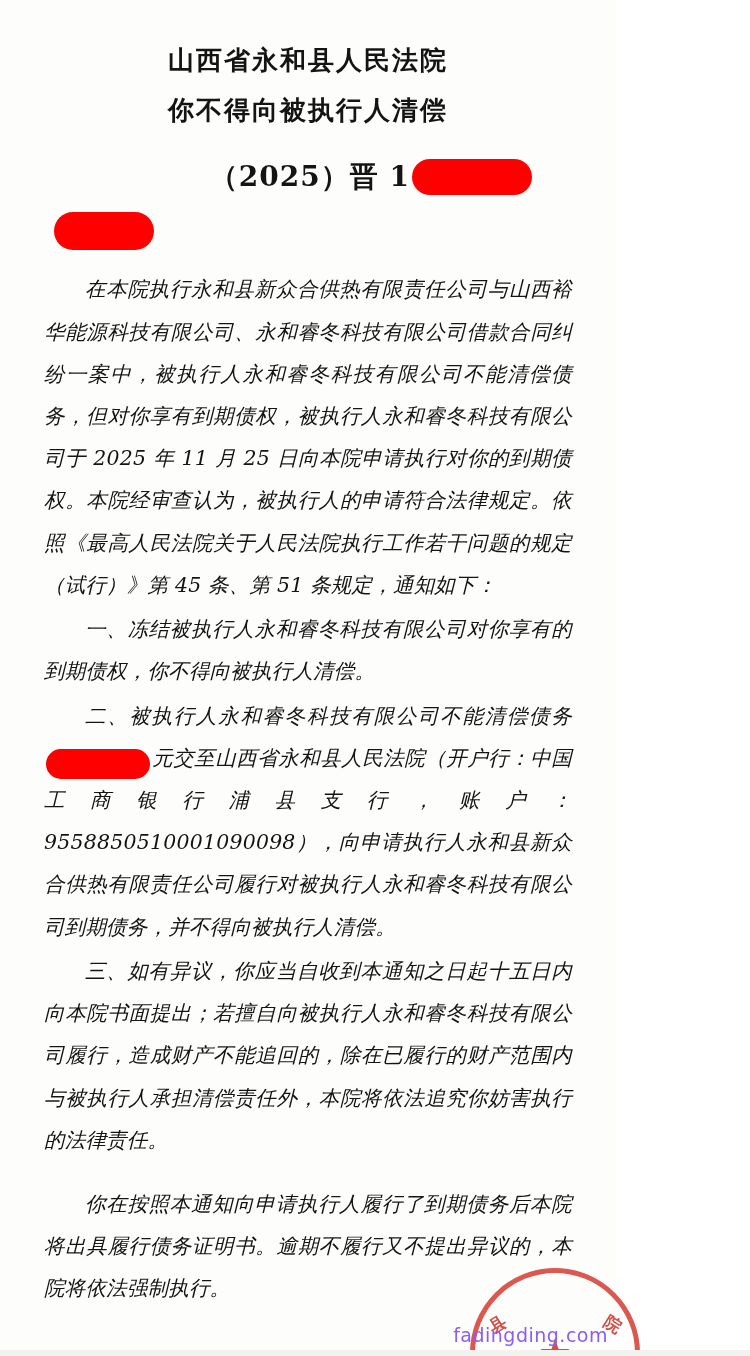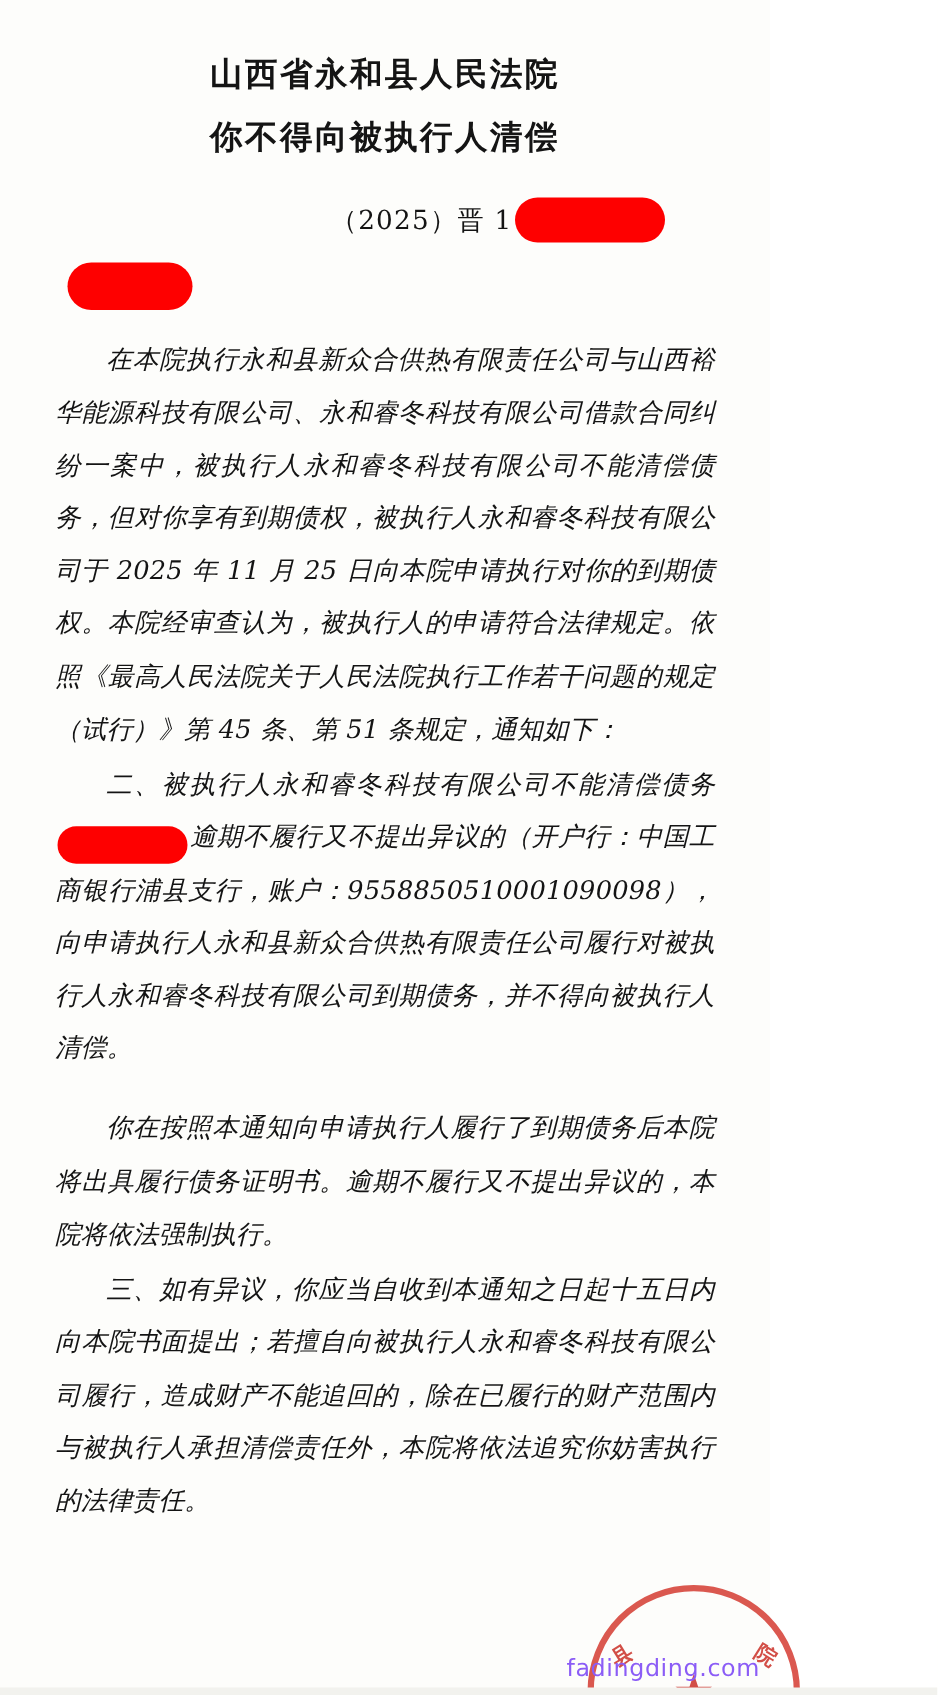--- a/index.html
+++ b/index.html
@@ -41,22 +41,23 @@
     line-height: 1.7;
     margin-top: 6px;
     font-family: "DejaVu Sans", "Liberation Sans", sans-serif;
   }
   .case-no-row {
     margin-top: 26px;
     display: flex;
     justify-content: flex-end;
     align-items: center;
     padding-right: 40px;
-    font-size: 21px;
+    font-size: 28px;
     letter-spacing: 1px;
+    font-weight: bold;
   }
   .redaction {
     display: inline-block;
     background: #fe0000;
     border-radius: 22px;
     vertical-align: middle;
   }
   .redact-case {
     width: 120px;
     height: 36px;
@@ -171,26 +172,27 @@
   </div>
 
   <div class="redact-left-row">
     <span class="redaction redact-left"></span>
   </div>
 
   <div class="body-text">
 
     <p class="para">在本院执行永和县新众合供热有限责任公司与山西裕华能源科技有限公司、永和睿冬科技有限公司借款合同纠纷一案中，被执行人永和睿冬科技有限公司不能清偿债务，但对你享有到期债权，被执行人永和睿冬科技有限公司于 2025 年 11 月 25 日向本院申请执行对你的到期债权。本院经审查认为，被执行人的申请符合法律规定。依照《最高人民法院关于人民法院执行工作若干问题的规定（试行）》第 45 条、第 51 条规定，通知如下：</p>
 
-
-    <p class="para"><span>二、被执行人永和睿冬科技有限公司不能清偿债务</span><span class="redaction redact-inline"></span><span>逾期不履行又不提出异议的（开户行：中国工商银行浦县支行，账户：9558850510001090098），向申请执行人永和县新众合供热有限责任公司履行对被执行人永和睿冬科技有限公司到期债务，并不得向被执行人清偿。</span></p>
+    <p class="para">一、冻结被执行人永和睿冬科技有限公司对你享有的到期债权，你不得向被执行人清偿。</p>
+
+    <p class="para"><span>二、被执行人永和睿冬科技有限公司不能清偿债务</span><span class="redaction redact-inline"></span><span>元交至山西省永和县人民法院（开户行：中国工商银行浦县支行，账户：9558850510001090098），向申请执行人永和县新众合供热有限责任公司履行对被执行人永和睿冬科技有限公司到期债务，并不得向被执行人清偿。</span></p>
+
+    <p class="para">三、如有异议，你应当自收到本通知之日起十五日内向本院书面提出；若擅自向被执行人永和睿冬科技有限公司履行，造成财产不能追回的，除在已履行的财产范围内与被执行人承担清偿责任外，本院将依法追究你妨害执行的法律责任。</p>
 
     <p class="para para-gap">你在按照本通知向申请执行人履行了到期债务后本院将出具履行债务证明书。逾期不履行又不提出异议的，本院将依法强制执行。</p>
-
-    <p class="para">三、如有异议，你应当自收到本通知之日起十五日内向本院书面提出；若擅自向被执行人永和睿冬科技有限公司履行，造成财产不能追回的，除在已履行的财产范围内与被执行人承担清偿责任外，本院将依法追究你妨害执行的法律责任。</p>
 
 
   </div>
 
   <div class="seal">
     <div class="seal-inner">
       <span class="seal-txt-l">县</span>
       <span class="seal-txt-r">院</span>
       <span class="seal-star">★</span>
     </div>

